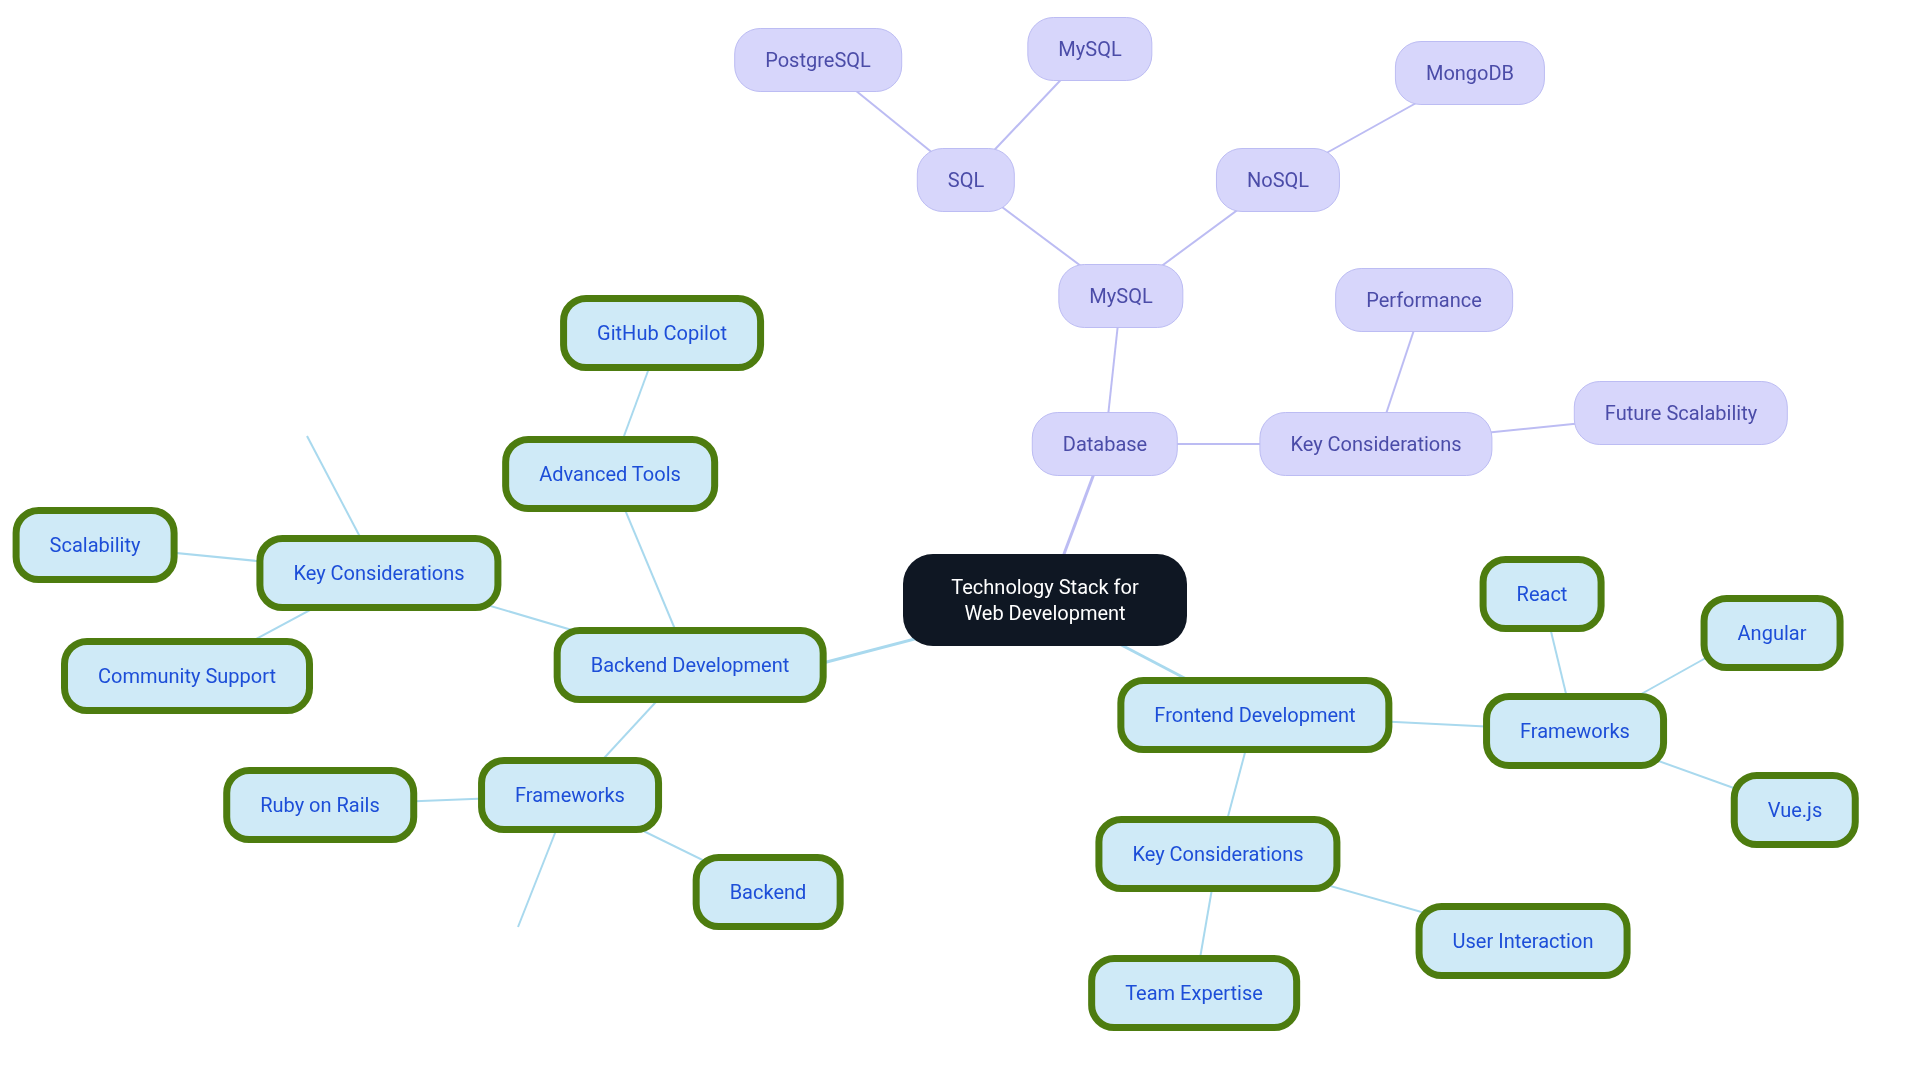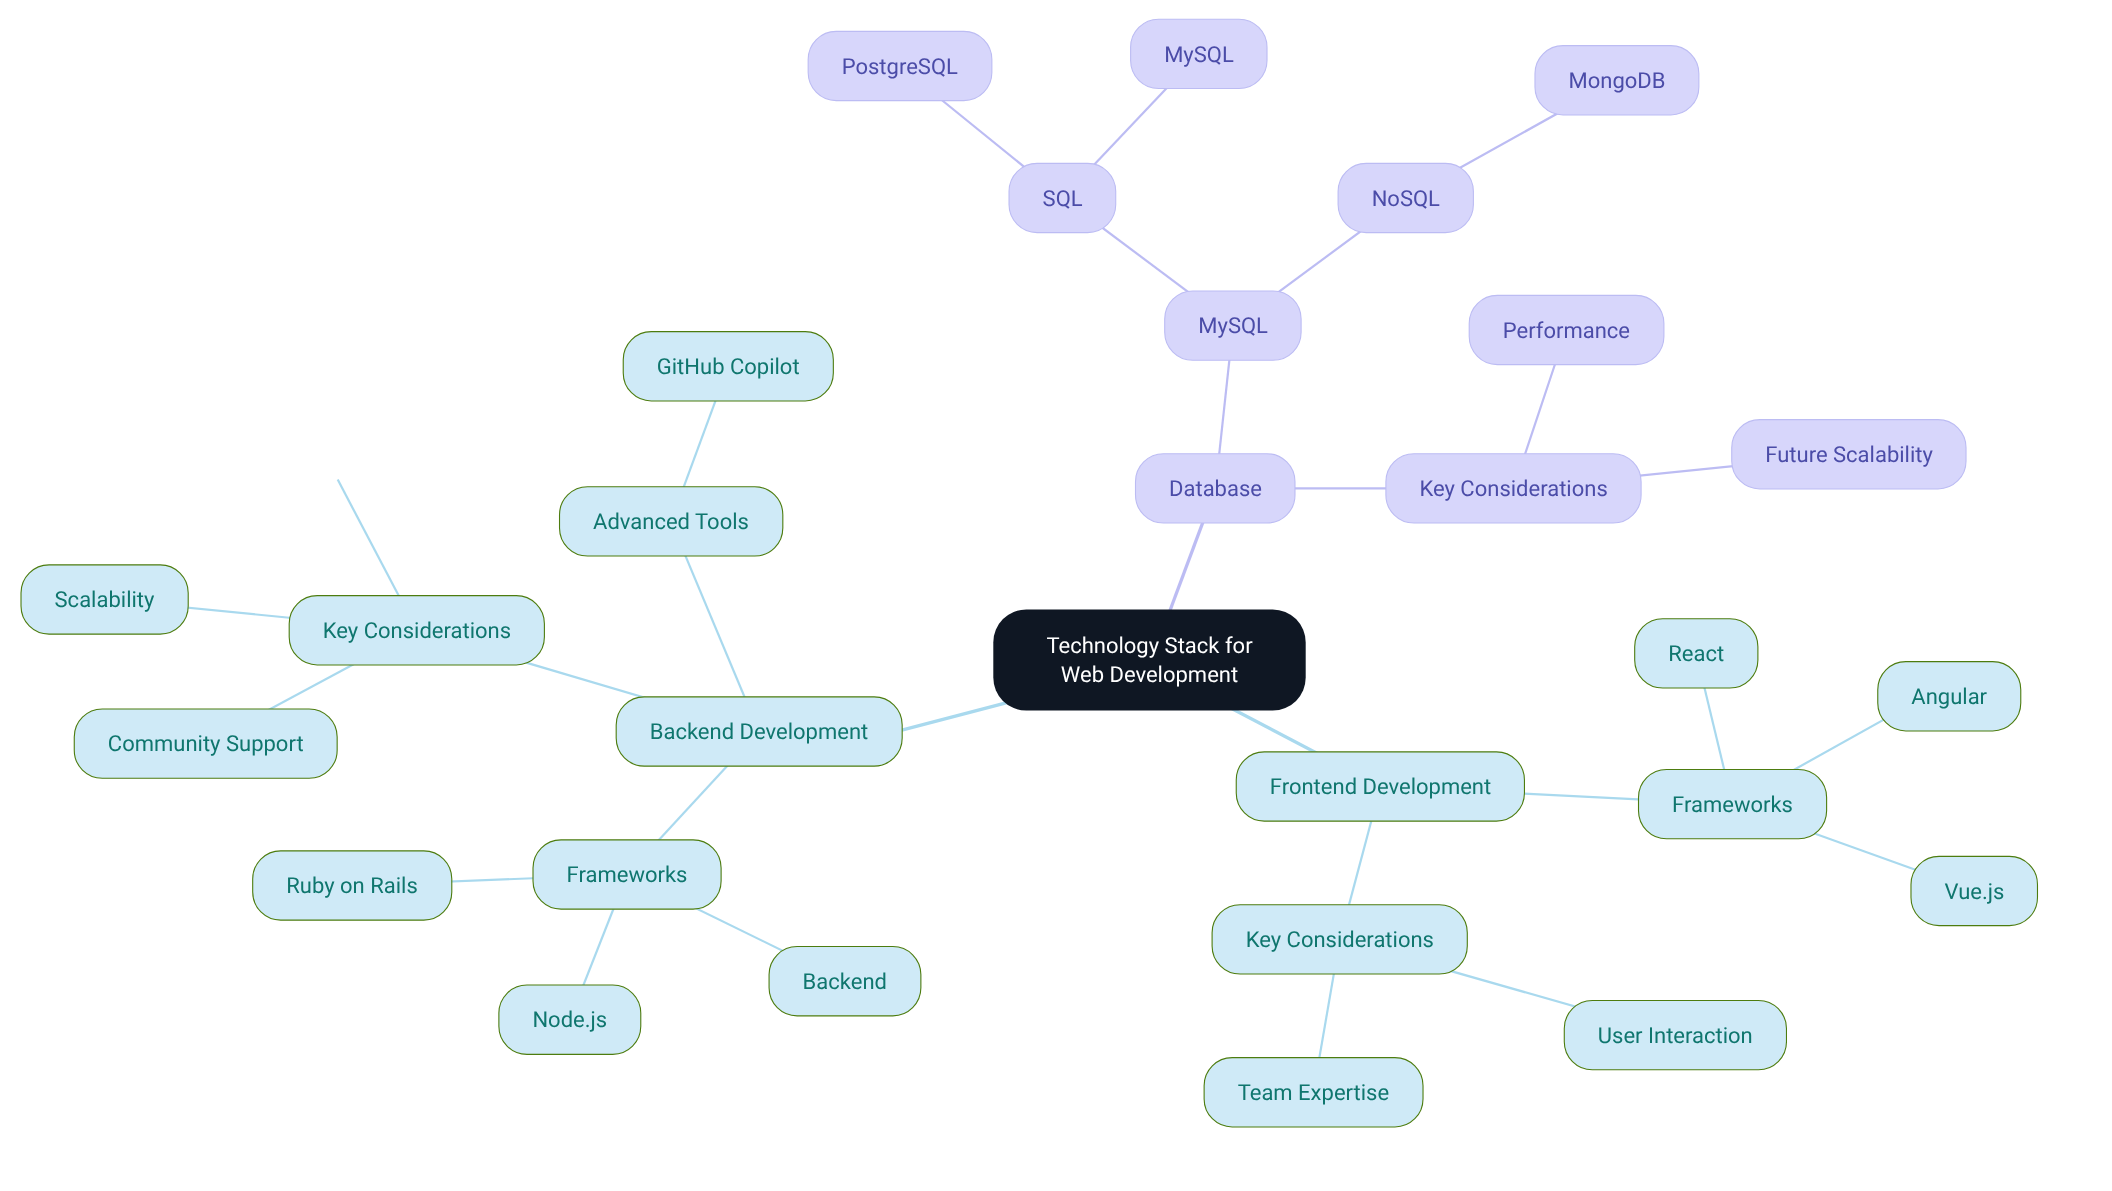--- a/index.html
+++ b/index.html
@@ -38,22 +38,22 @@
     background: #0f1723;
     color: #ffffff;
     white-space: normal;
     width: 284px;
     padding: 20px 40px;
     border-radius: 30px;
     font-size: 20px;
   }
   .node.blue {
     background: #cfeaf7;
-    color: #0f766e;
-    border: 1px solid #4d7c0f;
+    color: #1d4ed8;
+    border: 7px solid #4d7c0f;
   }
   .node.purple {
     background: #d7d6fb;
     color: #4b4ca8;
     border: 1px solid #bcbcf3;
   }
 </style>
 </head>
 <body>
 
@@ -104,21 +104,20 @@
 </svg>
 
 <div class="node root" style="left:1045px; top:600px;">
   <span>Technology Stack for Web Development</span>
 </div>
 
 <div class="node blue" style="left:690px; top:665px;"><span>Backend Development</span></div>
 
 <div class="node blue" style="left:570px; top:795px;"><span>Frameworks</span></div>
 <div class="node blue" style="left:320px; top:805px;"><span>Ruby on Rails</span></div>
-<div class="node blue" style="left:518px; top:927px;"><span>Node.js</span></div>
 <div class="node blue" style="left:768px; top:892px;"><span>Backend</span></div>
 
 <div class="node blue" style="left:379px; top:573px;"><span>Key Considerations</span></div>
 <div class="node blue" style="left:95px; top:545px;"><span>Scalability</span></div>
 <div class="node blue" style="left:187px; top:676px;"><span>Community Support</span></div>
 
 <div class="node blue" style="left:610px; top:474px;"><span>Advanced Tools</span></div>
 <div class="node blue" style="left:662px; top:333px;"><span>GitHub Copilot</span></div>
 
 <div class="node blue" style="left:1255px; top:715px;"><span>Frontend Development</span></div>

